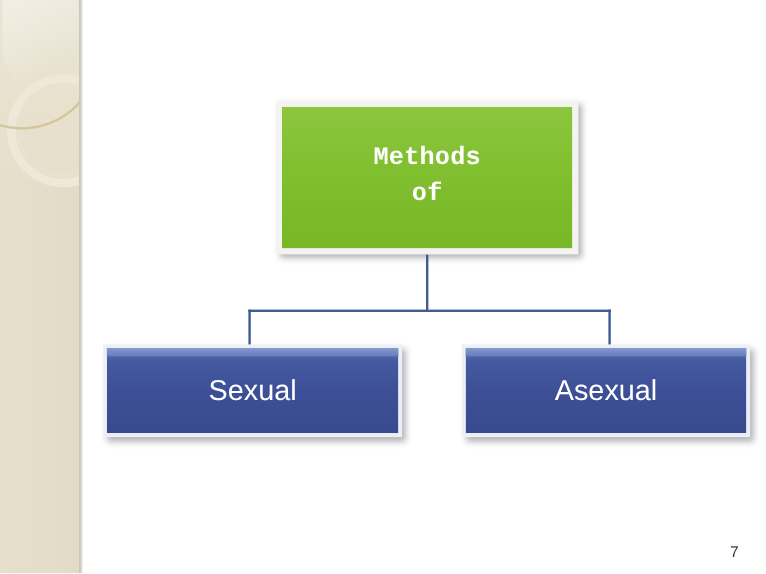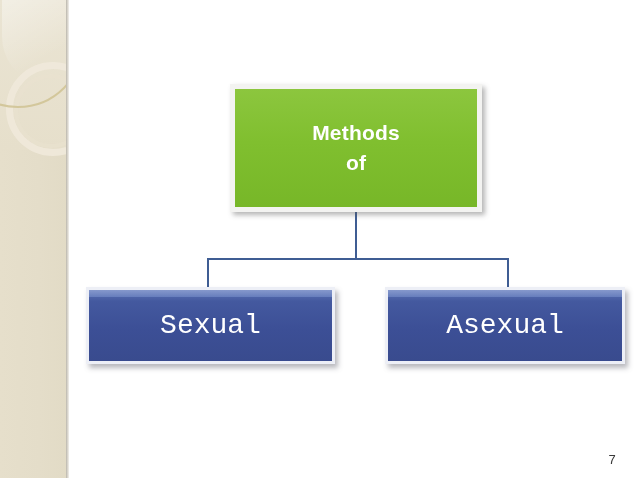--- a/index.html
+++ b/index.html
@@ -115,21 +115,21 @@
     background: linear-gradient(to bottom, #8cc63e 0%, #80bf2f 45%, #77b728 100%);
     border: 5px solid #f3f3f1;
     box-shadow: 3px 3px 5px rgba(90,90,90,.45);
     display: flex;
     flex-direction: column;
     align-items: center;
     justify-content: center;
   }
   .node-green .line {
     color: #ffffff;
-    font-family: Liberation Sans, sans-serif;
+    font-family: Liberation Mono, monospace;
     font-weight: bold;
     font-size: 21px;
     line-height: 30px;
     letter-spacing: .2px;
     text-align: center;
     white-space: nowrap;
   }
 
   
   .node-blue {
@@ -149,23 +149,23 @@
     position: absolute;
     left: 0; right: 0; top: 0;
     height: 7px;
     background: linear-gradient(to bottom, #8d9fd0 0%, #6b82c0 100%);
     opacity: .85;
   }
   .node-blue .label {
     position: relative;
     z-index: 2;
     color: #ffffff;
-    font-family: Liberation Mono, monospace;
+    font-family: Liberation Sans, sans-serif;
     font-weight: normal;
-    font-size: 28px;
+    font-size: 24px;
     line-height: 34px;
     white-space: nowrap;
   }
   #node-sexual {
     left: 86px;
     width: 249px;
   }
   #node-asexual {
     left: 385px;
     width: 240px;

